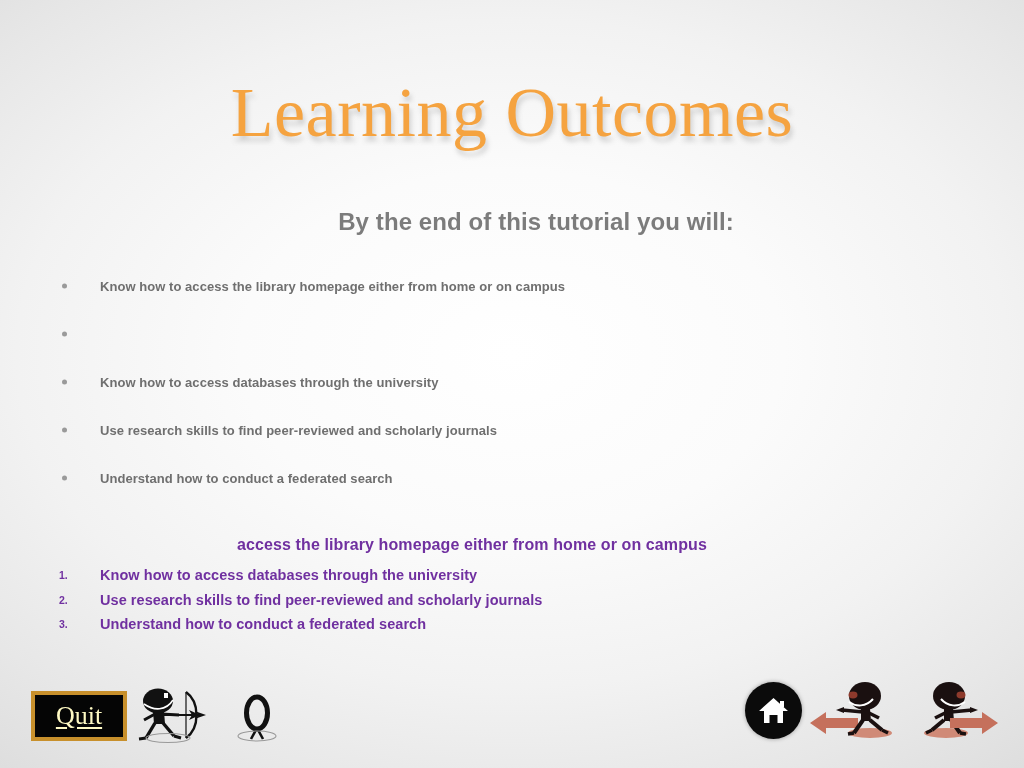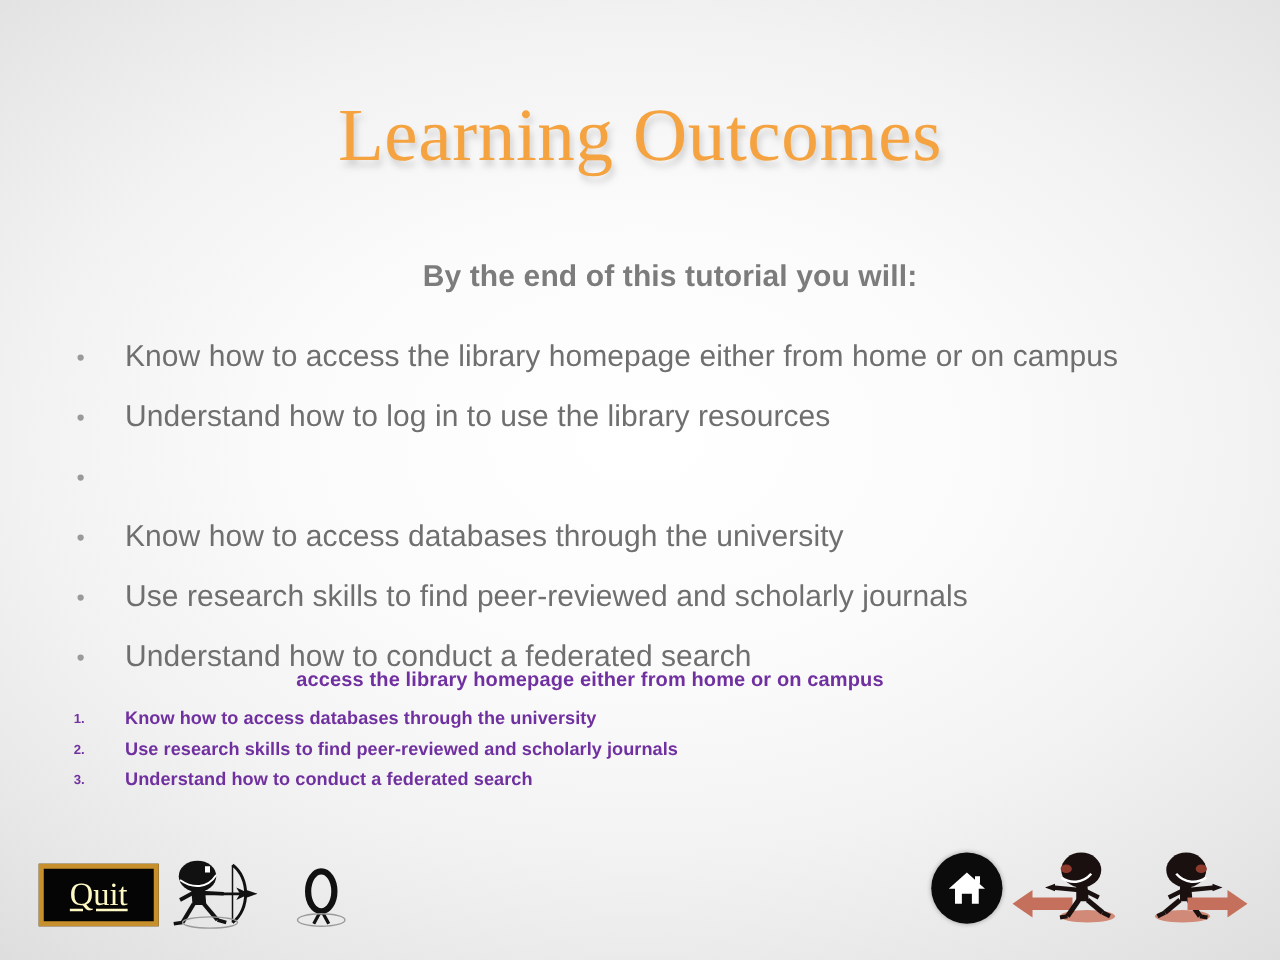--- a/index.html
+++ b/index.html
@@ -27,21 +27,21 @@
   }
 
   
   #title {
     position: absolute;
     left: 0;
     top: 78px;
     width: 1024px;
     text-align: center;
     font-family: "Liberation Serif", serif;
-    font-size: 60px;
+    font-size: 70px;
     line-height: 1;
     font-weight: 400;
     color: #f5a340;
     letter-spacing: 0.5px;
     text-shadow: 2px 5px 5px rgba(120,120,120,0.30);
     white-space: nowrap;
   }
 
   
   #subtitle {
@@ -75,22 +75,22 @@
     position: absolute;
     left: 62px;
     top: 50%;
     transform: translateY(-50%);
     width: 5px;
     height: 5px;
     border-radius: 50%;
     background: #9a9a9a;
   }
   .bullet-text {
-    font-size: 24px;
-    font-weight: normal;
+    font-size: 13px;
+    font-weight: bold;
     color: #6f6f6f;
     letter-spacing: 0.05px;
     white-space: nowrap;
   }
 
   
   #purple-heading {
     position: absolute;
     left: 0;
     top: 536px;
@@ -180,24 +180,20 @@
 <div id="slide">
 
   <div id="title">Learning Outcomes</div>
 
   <div id="subtitle">By the end of this tutorial you will:</div>
 
   <div id="bullet-list">
     <div class="bullet-row">
       <span class="bullet-marker"></span>
       <span class="bullet-text">Know how to access the library homepage either from home or on campus</span>
-    </div>
-    <div class="bullet-row">
-      <span class="bullet-marker"></span>
-      <span class="bullet-text">Understand how to log in to use the library resources</span>
     </div>
     <div class="bullet-row">
       <span class="bullet-marker"></span>
     </div>
     <div class="bullet-row">
       <span class="bullet-marker"></span>
       <span class="bullet-text">Know how to access databases through the university</span>
     </div>
     <div class="bullet-row">
       <span class="bullet-marker"></span>

